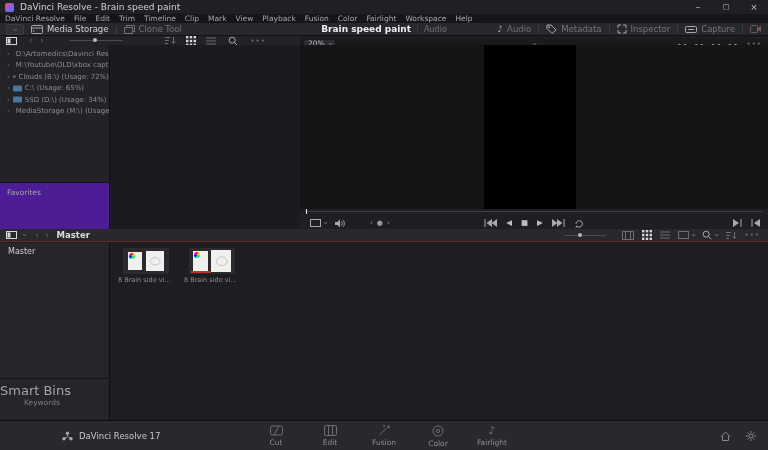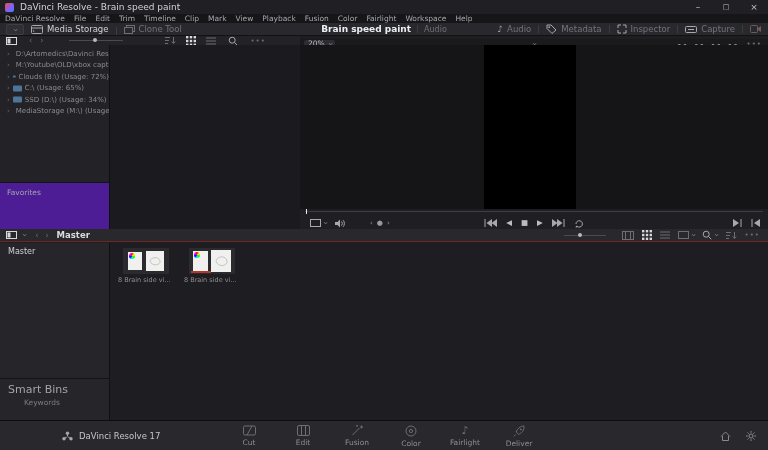--- a/index.html
+++ b/index.html
@@ -65,21 +65,21 @@
 
   
   .bin-header{top:229px;left:0;width:768px;height:13px;background:#28282d;border-bottom:1px solid #6e2823;display:flex;align-items:center;box-sizing:border-box;font-size:8.5px;}
   .bin-title{font-weight:bold;color:#dcdce0;font-size:8.5px;margin-left:8px;}
   .bh-right{margin-left:auto;display:flex;align-items:center;gap:8px;padding-right:8px;}
 
   
   .bin-sidebar{top:243px;left:0;width:110px;height:177px;background:#26262a;border-right:1px solid #101013;box-sizing:border-box;}
   .bin-item{font-size:8px;color:#d2d2d6;padding:4px 0 0 8px;}
   .smart-divider{position:absolute;top:135px;left:0;width:110px;height:1px;background:#141417;}
-  .smart-label{position:absolute;top:140px;left:8px;font-size:11px;color:#a4a4a8;}
+  .smart-label{position:absolute;top:140px;left:0;font-size:13px;color:#a4a4a8;}
   .kw-label{position:absolute;top:155px;left:24px;font-size:7.5px;color:#7c7c80;}
   .clips-area{top:243px;left:110px;width:658px;height:177px;background:#1e1e22;display:flex;align-items:flex-start;gap:10px;padding:5px 0 0 8px;box-sizing:border-box;}
   .clip-card{width:56px;display:flex;flex-direction:column;align-items:center;gap:2px;}
   .thumb{position:relative;width:46px;height:26px;background:#2a2a2f;overflow:hidden;}
   .thumb .pane{position:absolute;background:#f0f0ee;}
   .cwheel{position:absolute;width:6px;height:6px;border-radius:50%;background:conic-gradient(#f00,#ff0,#0f0,#0ff,#00f,#f0f,#f00);}
   .redbar{position:absolute;left:2px;bottom:1px;width:20px;height:2px;background:#b8352b;}
   .thumb.white{background:#f2f2f0;}
   .redslash{position:absolute;left:-2px;top:2px;width:16px;height:3px;background:#c0392b;transform:rotate(-35deg);}
   .clip-name{font-size:6.5px;color:#8f8f93;max-width:56px;white-space:nowrap;overflow:hidden;text-overflow:ellipsis;}
@@ -474,28 +474,20 @@
         <svg width="12" height="12" viewBox="0 0 12 12" class="dim">
             <circle cx="6" cy="6" r="5" fill="none" stroke="currentColor"></circle>
             <circle cx="6" cy="6" r="1.6" fill="none" stroke="currentColor"></circle>
           </svg>
         <span class="page-label">Color</span>
       </div>
       <div class="page-tab">
         <span class="dim" style="font-size:11px;line-height:11px;">♪</span>
         <span class="page-label">Fairlight</span>
       </div>
-      <div class="page-tab">
-        <svg width="12" height="12" viewBox="0 0 12 12" class="dim">
-            <path d="M11 1C7.5.8 4 4 3.2 7L5.5 9.3C8.5 8.5 11.5 5 11 1z" fill="none" stroke="currentColor"></path>
-            <path d="M2.8 9.5L1 11.3" stroke="currentColor"></path>
-            <circle cx="7.8" cy="4.4" r=".9" fill="currentColor"></circle>
-          </svg>
-        <span class="page-label">Deliver</span>
-      </div>
     </div>
 
     <div class="sb-right">
       <svg width="11" height="10" viewBox="0 0 11 10">
           <path d="M1 5.5L5.5 1L10 5.5" fill="none" stroke="currentColor"></path>
           <path d="M2.5 5v4.5h6V5" fill="none" stroke="currentColor"></path>
         </svg>
       <svg width="10" height="10" viewBox="0 0 10 10">
           <circle cx="5" cy="5" r="2" fill="none" stroke="currentColor"></circle>
           <path d="M5 0v1.8M5 8.2V10M0 5h1.8M8.2 5H10M1.5 1.5l1.3 1.3M7.2 7.2l1.3 1.3M8.5 1.5L7.2 2.8M2.8 7.2L1.5 8.5" stroke="currentColor"></path>

